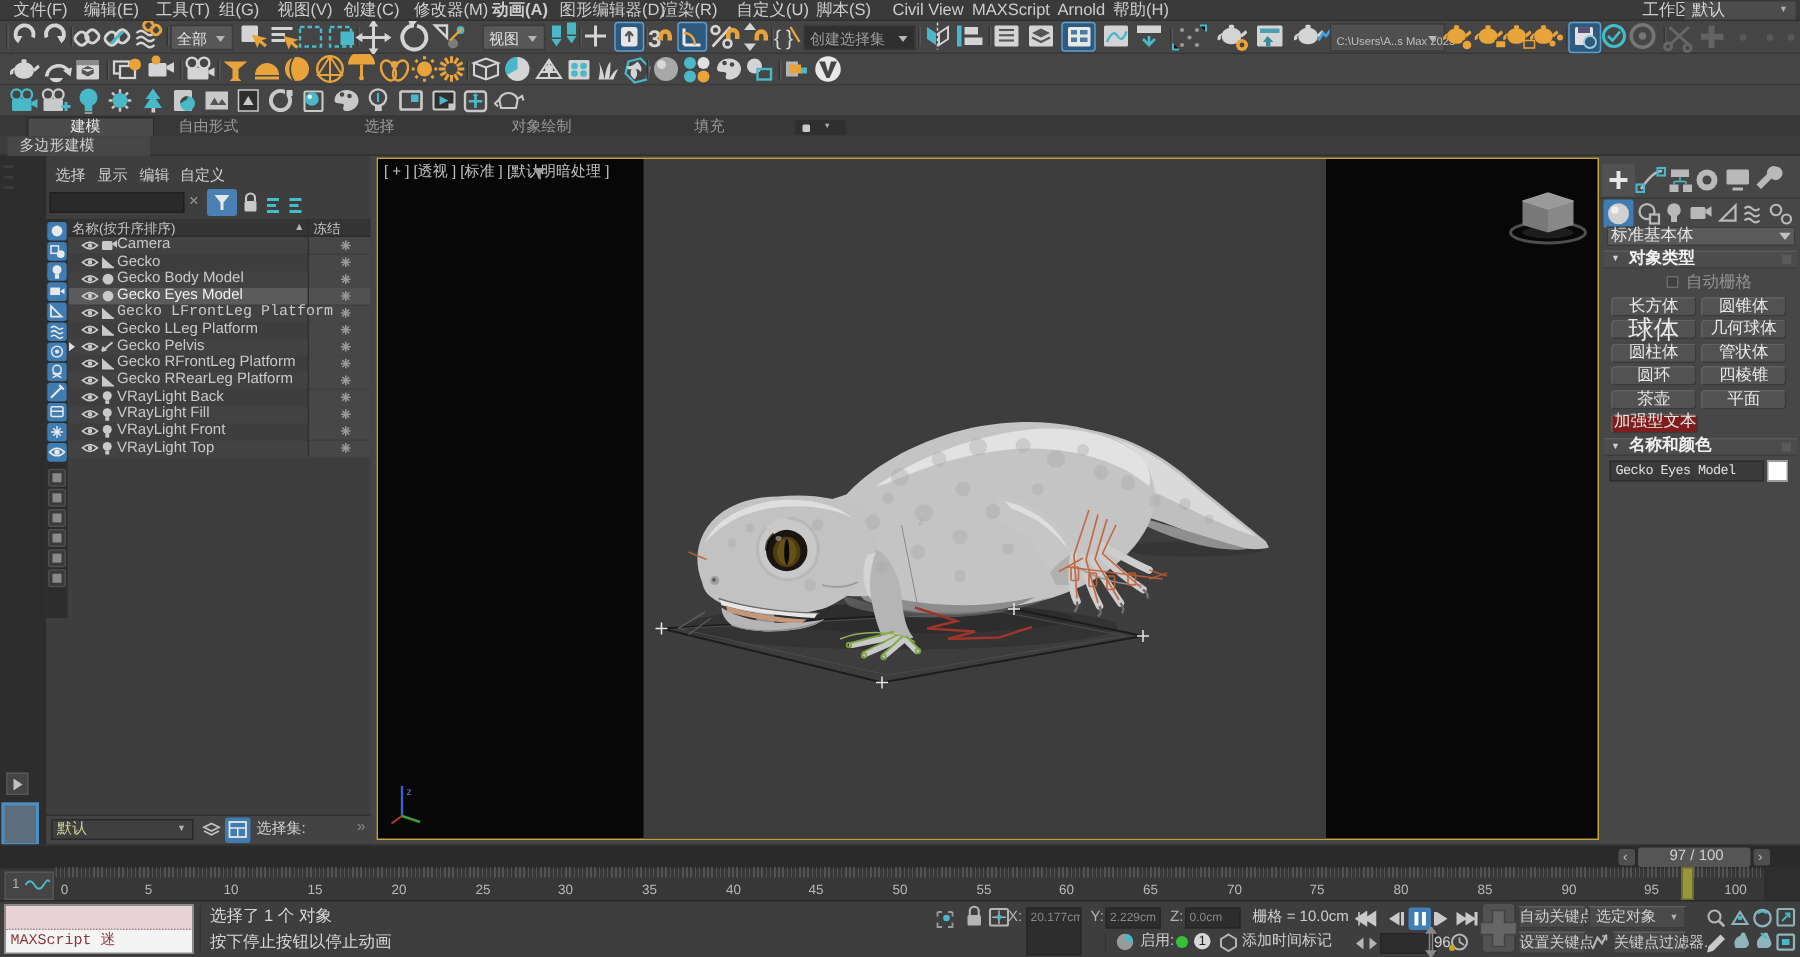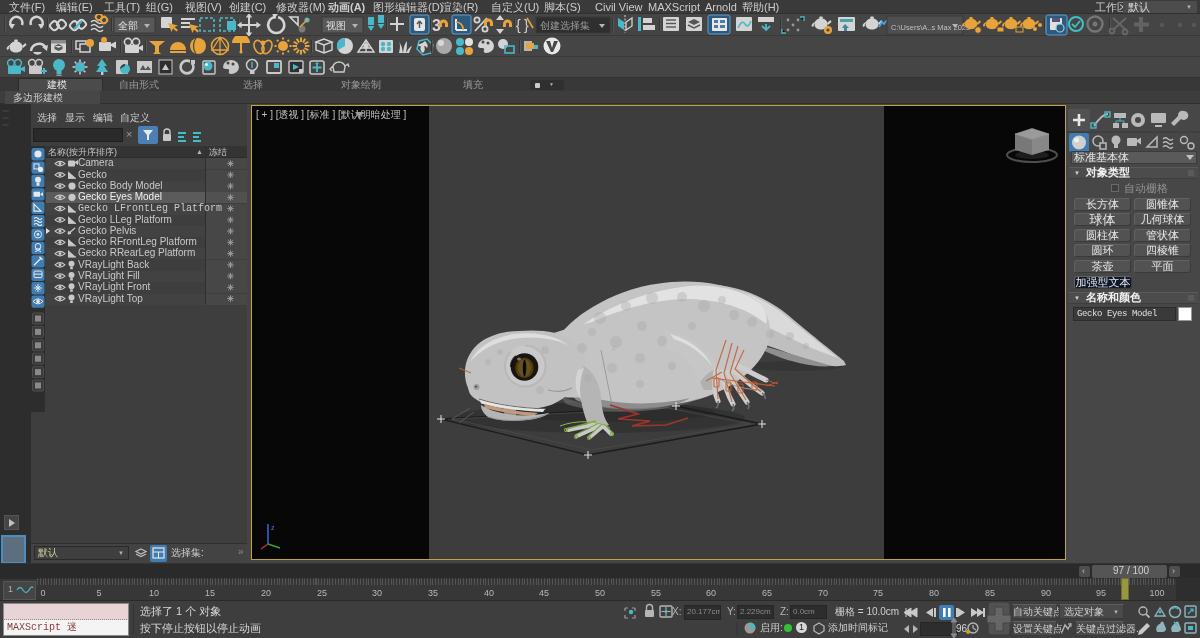--- a/index.html
+++ b/index.html
@@ -916,29 +916,29 @@
       <path d="M 0,0 l 8,0 l -4,5 z" fill="#c0c0c0"></path>
     </svg>
 <div style="left:1069px;top:167px;width:129px;height:12px;background:#4c4c4c;border-top:1px solid #5a5a5a;border-bottom:1px solid #3e3e3e;"></div>
 <div style="position:absolute;left:1074px;top:169px;font-family:'Liberation Sans',sans-serif;font-size:6px;color:#d0d0d0;font-weight:normal;white-space:nowrap;line-height:8px;">▼</div>
 <div style="position:absolute;left:1086px;top:166px;font-family:'Liberation Sans',sans-serif;font-size:11px;color:#f0f0f0;font-weight:bold;white-space:nowrap;line-height:13px;">对象类型</div>
 <div style="left:1188px;top:170px;width:6px;height:6px;background:#5a5a5a;"></div>
 <div style="left:1111px;top:184px;width:8px;height:8px;border:1px solid #6a6a6a;background:#3f3f3f;"></div>
 <div style="position:absolute;left:1124px;top:182px;font-family:'Liberation Sans',sans-serif;font-size:11px;color:#909090;font-weight:normal;white-space:nowrap;line-height:13px;">自动栅格</div>
 <div style="left:1074px;top:198px;width:57px;height:13px;background:#525252;border:1px solid #616161;border-bottom-color:#3a3a3a;border-right-color:#3a3a3a;border-radius:3px;color:#e8e8e8;font-size:11px;text-align:center;line-height:11px;font-family:'Liberation Sans',sans-serif;">长方体</div>
 <div style="left:1134px;top:198px;width:57px;height:13px;background:#525252;border:1px solid #616161;border-bottom-color:#3a3a3a;border-right-color:#3a3a3a;border-radius:3px;color:#e8e8e8;font-size:11px;text-align:center;line-height:11px;font-family:'Liberation Sans',sans-serif;">圆锥体</div>
-<div style="left:1074px;top:213.4px;width:57px;height:13px;background:#525252;border:1px solid #616161;border-bottom-color:#3a3a3a;border-right-color:#3a3a3a;border-radius:3px;color:#e8e8e8;font-size:13px;text-align:center;line-height:11px;font-family:'Liberation Sans',sans-serif;">球体</div>
+<div style="left:1074px;top:213.4px;width:57px;height:13px;background:#525252;border:1px solid #616161;border-bottom-color:#3a3a3a;border-right-color:#3a3a3a;border-radius:3px;color:#e8e8e8;font-size:17px;text-align:center;line-height:11px;font-family:'Liberation Sans',sans-serif;">球体</div>
 <div style="left:1134px;top:213.4px;width:57px;height:13px;background:#525252;border:1px solid #616161;border-bottom-color:#3a3a3a;border-right-color:#3a3a3a;border-radius:3px;color:#e8e8e8;font-size:11px;text-align:center;line-height:11px;font-family:'Liberation Sans',sans-serif;">几何球体</div>
 <div style="left:1074px;top:228.8px;width:57px;height:13px;background:#525252;border:1px solid #616161;border-bottom-color:#3a3a3a;border-right-color:#3a3a3a;border-radius:3px;color:#e8e8e8;font-size:11px;text-align:center;line-height:11px;font-family:'Liberation Sans',sans-serif;">圆柱体</div>
 <div style="left:1134px;top:228.8px;width:57px;height:13px;background:#525252;border:1px solid #616161;border-bottom-color:#3a3a3a;border-right-color:#3a3a3a;border-radius:3px;color:#e8e8e8;font-size:11px;text-align:center;line-height:11px;font-family:'Liberation Sans',sans-serif;">管状体</div>
 <div style="left:1074px;top:244.20000000000002px;width:57px;height:13px;background:#525252;border:1px solid #616161;border-bottom-color:#3a3a3a;border-right-color:#3a3a3a;border-radius:3px;color:#e8e8e8;font-size:11px;text-align:center;line-height:11px;font-family:'Liberation Sans',sans-serif;">圆环</div>
 <div style="left:1134px;top:244.20000000000002px;width:57px;height:13px;background:#525252;border:1px solid #616161;border-bottom-color:#3a3a3a;border-right-color:#3a3a3a;border-radius:3px;color:#e8e8e8;font-size:11px;text-align:center;line-height:11px;font-family:'Liberation Sans',sans-serif;">四棱锥</div>
 <div style="left:1074px;top:259.6px;width:57px;height:13px;background:#525252;border:1px solid #616161;border-bottom-color:#3a3a3a;border-right-color:#3a3a3a;border-radius:3px;color:#e8e8e8;font-size:11px;text-align:center;line-height:11px;font-family:'Liberation Sans',sans-serif;">茶壶</div>
 <div style="left:1134px;top:259.6px;width:57px;height:13px;background:#525252;border:1px solid #616161;border-bottom-color:#3a3a3a;border-right-color:#3a3a3a;border-radius:3px;color:#e8e8e8;font-size:11px;text-align:center;line-height:11px;font-family:'Liberation Sans',sans-serif;">平面</div>
-<div style="left:1074px;top:276px;width:58px;height:13px;background:#0f172a;border:1px solid #616161;border-bottom-color:#3a3a3a;border-right-color:#3a3a3a;border-radius:3px;color:#e8e8e8;font-size:11px;text-align:center;line-height:11px;font-family:Liberation Sans, sans-serif;">加强型文本</div>
+<div style="left:1074px;top:276px;width:58px;height:13px;background:#7f1d1d;border:1px solid #616161;border-bottom-color:#3a3a3a;border-right-color:#3a3a3a;border-radius:3px;color:#e8e8e8;font-size:11px;text-align:right;line-height:11px;font-family:Liberation Mono, monospace;">加强型文本</div>
 <div style="left:1069px;top:292px;width:129px;height:12px;background:#4c4c4c;border-top:1px solid #5a5a5a;border-bottom:1px solid #3e3e3e;"></div>
 <div style="position:absolute;left:1074px;top:294px;font-family:'Liberation Sans',sans-serif;font-size:6px;color:#d0d0d0;font-weight:normal;white-space:nowrap;line-height:8px;">▼</div>
 <div style="position:absolute;left:1086px;top:291px;font-family:'Liberation Sans',sans-serif;font-size:11px;color:#f0f0f0;font-weight:bold;white-space:nowrap;line-height:13px;">名称和颜色</div>
 <div style="left:1188px;top:295px;width:6px;height:6px;background:#5a5a5a;"></div>
 <div style="left:1073px;top:307px;width:103px;height:14px;background:#3a3a3a;border:1px solid #2c2c2c;"></div>
 <div style="position:absolute;left:1077px;top:309px;font-family:'Liberation Mono',monospace;font-size:9px;color:#e0e0e0;font-weight:normal;white-space:nowrap;line-height:11px;letter-spacing:-0.4px;">Gecko Eyes Model</div>
 <div style="left:1178px;top:307px;width:14px;height:14px;background:#ffffff;border:1px solid #999;"></div>
 <div style="left:0px;top:563px;width:1200px;height:15px;background:#2a2a2a;border-top:1px solid #333;"></div>
 <div style="left:1079px;top:566px;width:11px;height:11px;background:#4e4e4e;border-radius:2px;"></div>
 <div style="position:absolute;left:1082px;top:566px;font-family:'Liberation Sans',sans-serif;font-size:9px;color:#c0c0c0;font-weight:normal;white-space:nowrap;line-height:11px;">‹</div>
@@ -990,21 +990,21 @@
         <path d="M 625,608 l 3,0 m 4,0 l 3,0 m 0,4 l 0,0 m -10,4 l -0,0 M 625,608 l 0,3 m 0,4 l 0,3 l 3,0 m 4,0 l 3,0 l 0,-3 m 0,-4 l 0,-3"></path>
       </g>
       <circle cx="631" cy="612" r="2.2" fill="#49b8c8"></circle>
       <rect x="645" y="610" width="9" height="7" rx="1" fill="#b5b5b5"></rect>
       <path d="M 646.5,610 v -2.5 a 3 3 0 0 1 6,0 v 2.5" fill="none" stroke="#b5b5b5" stroke-width="1.4"></path>
       <rect x="660" y="606" width="12" height="11" rx="1" fill="none" stroke="#b5b5b5" stroke-width="1.4"></rect>
       <path d="M 666,607 l 0,9 m -4.5,-4.5 l 9,0" stroke="#b5b5b5"></path>
       <circle cx="666" cy="611.5" r="1.6" fill="#49b8c8"></circle>
     </svg>
 <div style="position:absolute;left:672px;top:606px;font-family:'Liberation Sans',sans-serif;font-size:10px;color:#b5b5b5;font-weight:normal;white-space:nowrap;line-height:12px;">X:</div>
-<div style="left:684px;top:605px;width:37px;height:15px;background:#2d2d2d;border:1px solid #262626;overflow:hidden;font-size:8px;color:#8a8a8a;line-height:12px;padding-left:2px;font-family:'Liberation Sans',sans-serif;">20.177cm</div>
+<div style="left:684px;top:605px;width:37px;height:32px;background:#2d2d2d;border:1px solid #262626;overflow:hidden;font-size:8px;color:#8a8a8a;line-height:12px;padding-left:2px;font-family:'Liberation Sans',sans-serif;">20.177cm</div>
 <div style="position:absolute;left:727px;top:606px;font-family:'Liberation Sans',sans-serif;font-size:10px;color:#b5b5b5;font-weight:normal;white-space:nowrap;line-height:12px;">Y:</div>
 <div style="left:737px;top:605px;width:37px;height:14px;background:#2d2d2d;border:1px solid #262626;overflow:hidden;font-size:8px;color:#8a8a8a;line-height:12px;padding-left:2px;font-family:'Liberation Sans',sans-serif;">2.229cm</div>
 <div style="position:absolute;left:780px;top:606px;font-family:'Liberation Sans',sans-serif;font-size:10px;color:#b5b5b5;font-weight:normal;white-space:nowrap;line-height:12px;">Z:</div>
 <div style="left:790px;top:605px;width:37px;height:14px;background:#2d2d2d;border:1px solid #262626;overflow:hidden;font-size:8px;color:#8a8a8a;line-height:12px;padding-left:2px;font-family:'Liberation Sans',sans-serif;">0.0cm</div>
 <div style="position:absolute;left:835px;top:606px;font-family:'Liberation Sans',sans-serif;font-size:10px;color:#cfcfcf;font-weight:normal;white-space:nowrap;line-height:12px;">栅格 = 10.0cm</div>
 <svg class="ic" style="left:0;top:600px" width="1200" height="38" viewBox="0 600 1200 38">
       <g fill="#c9c9c9">
         <path d="M 906,608 l 0,9 M 917,608 l -7,4.5 l 7,4.5 z M 911,608 l -7,4.5 l 7,4.5 z" stroke="#c9c9c9" stroke-width="1"></path>
       </g>
       <g fill="#c9c9c9">

